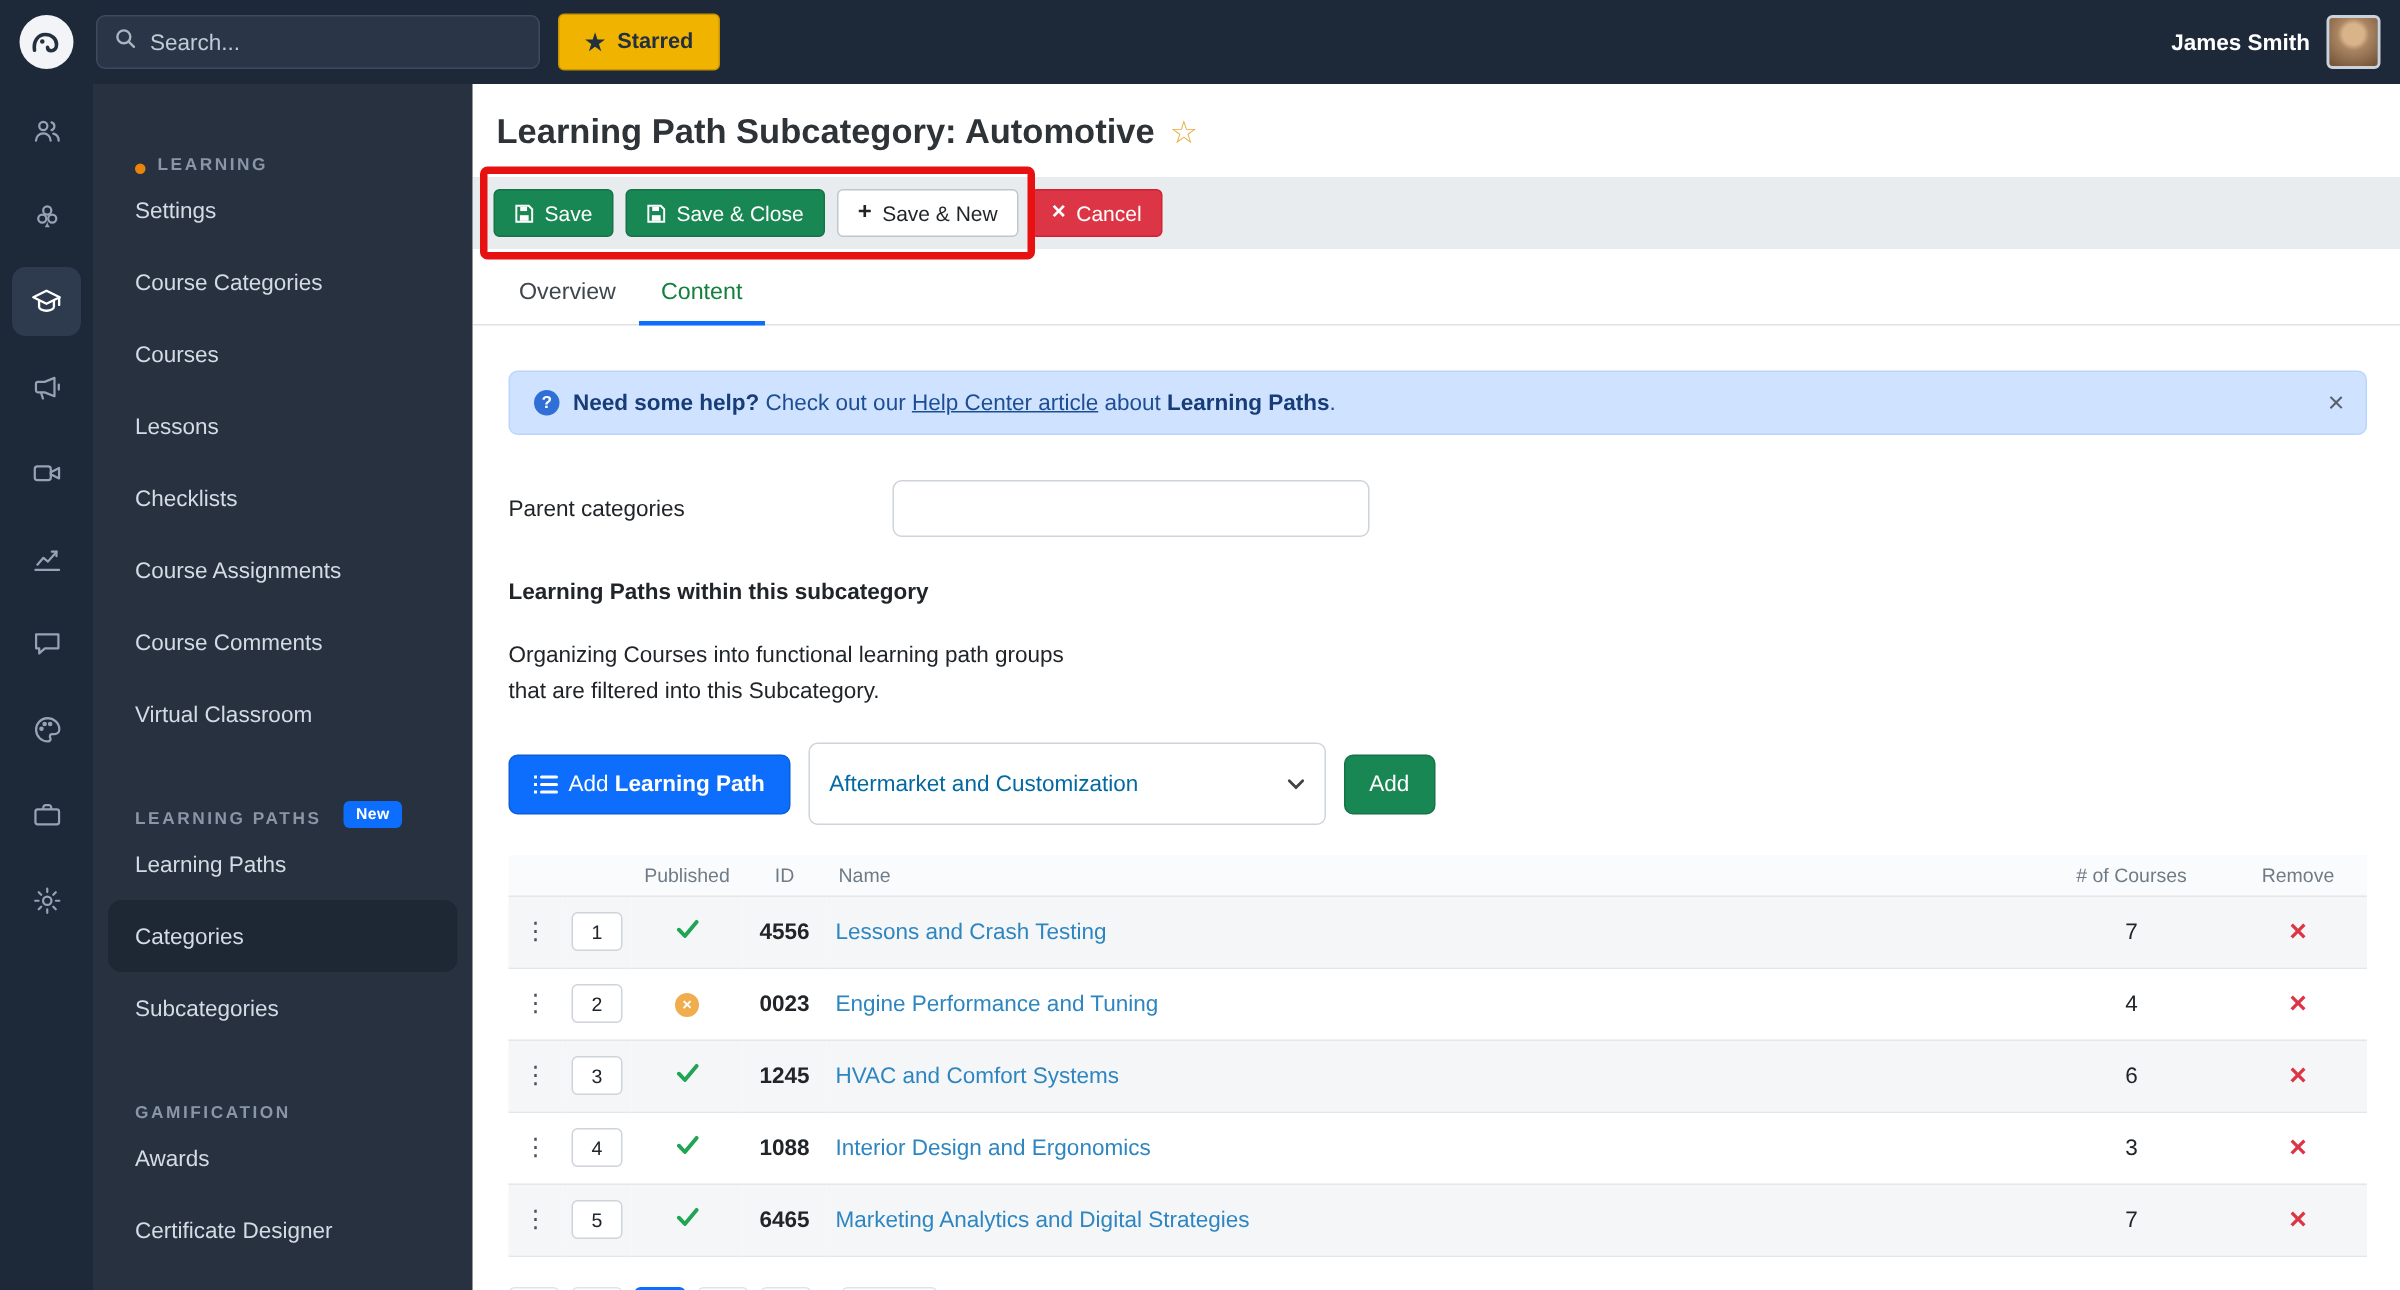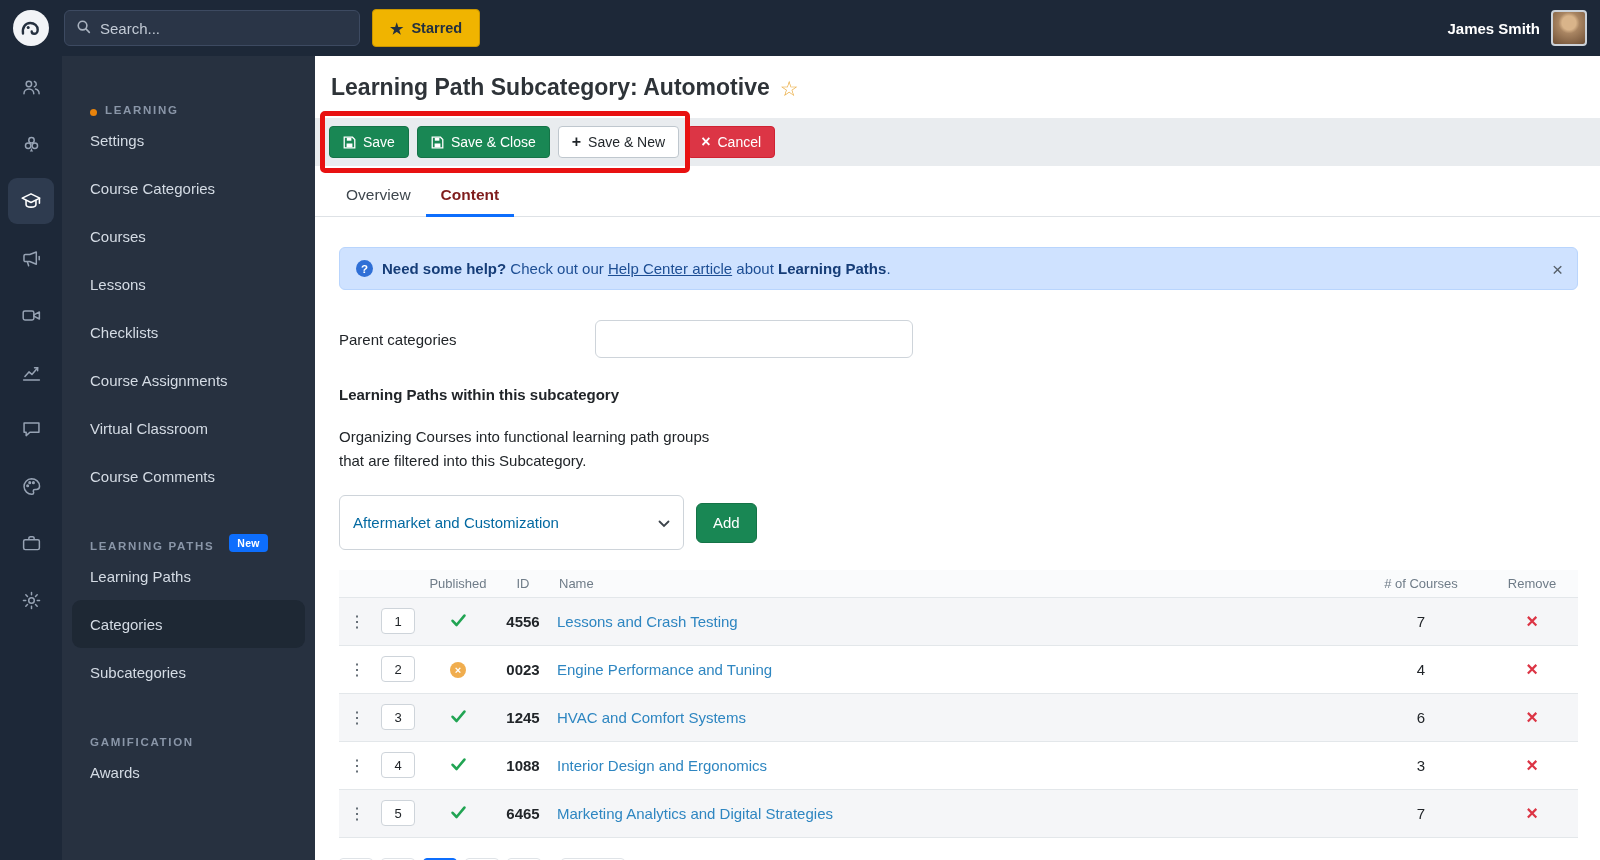--- a/index.html
+++ b/index.html
@@ -57,21 +57,21 @@
     font-size:14px;font-family:inherit;cursor:pointer;border:1px solid transparent;white-space:nowrap}
   .btn svg{display:block}
   .btn-green{background:#198754;border-color:#157347;color:#fff}
   .btn-white{background:#fff;border-color:#bfc7ce;color:#1f2428}
   .btn-white .plus{font-weight:700;font-size:16px;line-height:1}
   .btn-red{background:#dc3545;border-color:#d02232;color:#fff}
   .btn-red .xicon{font-weight:700;font-size:16px;line-height:1}
 
   .tabs{display:flex;margin-top:12px;border-bottom:1px solid #dee2e6;padding:0 16px}
   .tab{padding:8px 15px 10px;font-size:15.5px;color:#3f474e;cursor:pointer}
-  .tab.active{color:#7f1d1d;font-weight:700;border-bottom:3px solid #0d6efd;margin-bottom:-1px}
+  .tab.active{color:#15803d;font-weight:400;border-bottom:3px solid #0d6efd;margin-bottom:-1px}
 
   .content{padding:0 22px 0 24px}
   .alert{margin-top:30px;background:#cfe2ff;border:1px solid #b9d5fd;border-radius:6px;
     padding:12px 44px 12px 16px;position:relative;font-size:15px;color:#1d4e94;
     display:flex;align-items:center;gap:9px}
   .alert b{font-weight:700;color:#163d78}
   .alert .hc-link{color:#1d4e94;text-decoration:underline;cursor:pointer}
   .help-badge{flex:0 0 auto;width:17px;height:17px;border-radius:50%;background:#2f6fd6;color:#fff;
     font-size:11.5px;font-weight:700;display:inline-flex;align-items:center;justify-content:center}
   .alert-close{position:absolute;right:14px;top:50%;transform:translateY(-50%);color:#57606a;
@@ -231,35 +231,36 @@
     <div class="side-header">
       <span class="dot"></span>
       <span>LEARNING</span>
     </div>
     <div class="side-item">Settings</div>
     <div class="side-item">Course Categories</div>
     <div class="side-item">Courses</div>
     <div class="side-item">Lessons</div>
     <div class="side-item">Checklists</div>
     <div class="side-item">Course Assignments</div>
+    <div class="side-item">Course Comments</div>
     <div class="side-item">Virtual Classroom</div>
-    <div class="side-item">Course Comments</div>
 
     <div class="side-header">
       <span>LEARNING PATHS</span>
       <span class="badge-new">New</span>
     </div>
     <div class="side-item">Learning Paths</div>
     <div class="side-item active">Categories</div>
     <div class="side-item">Subcategories</div>
 
     <div class="side-header">
       <span>GAMIFICATION</span>
     </div>
     <div class="side-item">Awards</div>
+    <div class="side-item">Certificate Designer</div>
   </nav>
 
   <main class="main">
     <div class="page-head">
       <h1 class="page-title">Learning Path Subcategory: Automotive</h1>
       <span class="fav-star">☆</span>
     </div>
 
     <div class="action-bar">
       <button class="btn btn-green">
@@ -306,20 +307,33 @@
 
       <div class="form-row">
         <label class="form-label">Parent categories</label>
         <input class="text-input" value="" style="">
       </div>
 
       <div class="section-heading">Learning Paths within this subcategory</div>
       <div class="section-desc">Organizing Courses into functional learning path groups that are filtered into this Subcategory.</div>
 
       <div class="add-row">
+        <button class="btn btn-lg btn-blue">
+          <span>
+            <svg width="16" height="14" viewBox="0 0 16 14" fill="#fff">
+                <rect y="1" width="2" height="2"></rect>
+                <rect y="6" width="2" height="2"></rect>
+                <rect y="11" width="2" height="2"></rect>
+                <rect x="4" y="1" width="12" height="2" rx="1"></rect>
+                <rect x="4" y="6" width="12" height="2" rx="1"></rect>
+                <rect x="4" y="11" width="12" height="2" rx="1"></rect>
+              </svg>
+          </span>
+          <span><span>Add</span>&nbsp;<b>Learning Path</b></span>
+        </button>
         <div class="select">
           <span>Aftermarket and Customization</span>
           <span>
             <svg width="12" height="8" viewBox="0 0 12 8" fill="none" stroke="#3c434a" stroke-width="1.8" stroke-linecap="round">
                 <path d="M1.5 1.5 6 6l4.5-4.5"></path>
               </svg>
           </span>
         </div>
         <button class="btn btn-lg btn-green">
           <span>Add</span>

